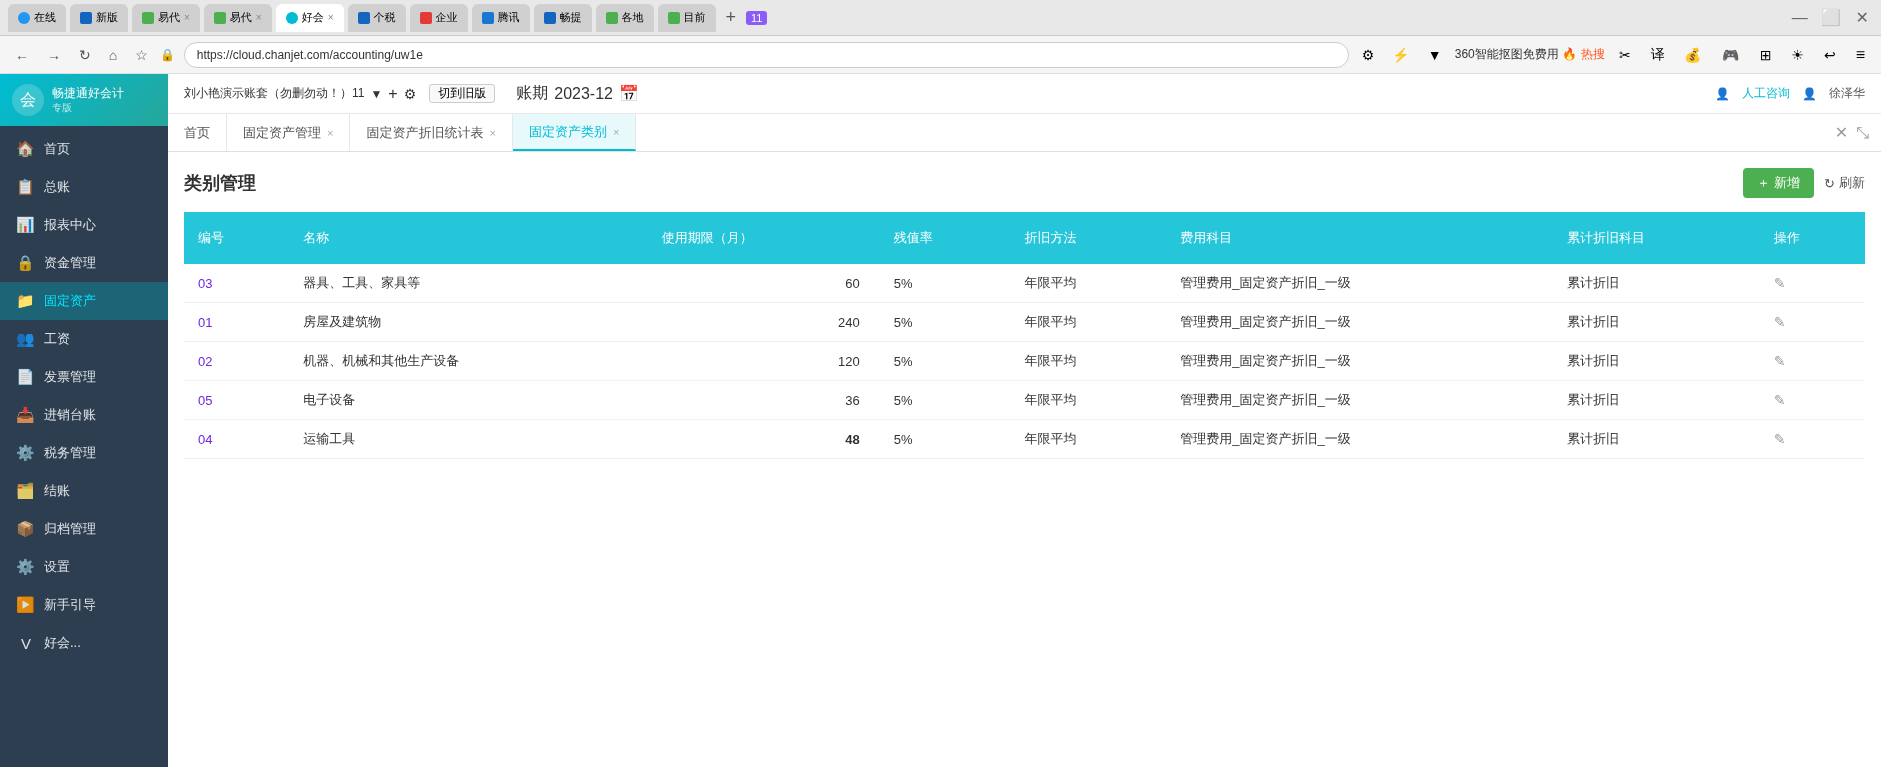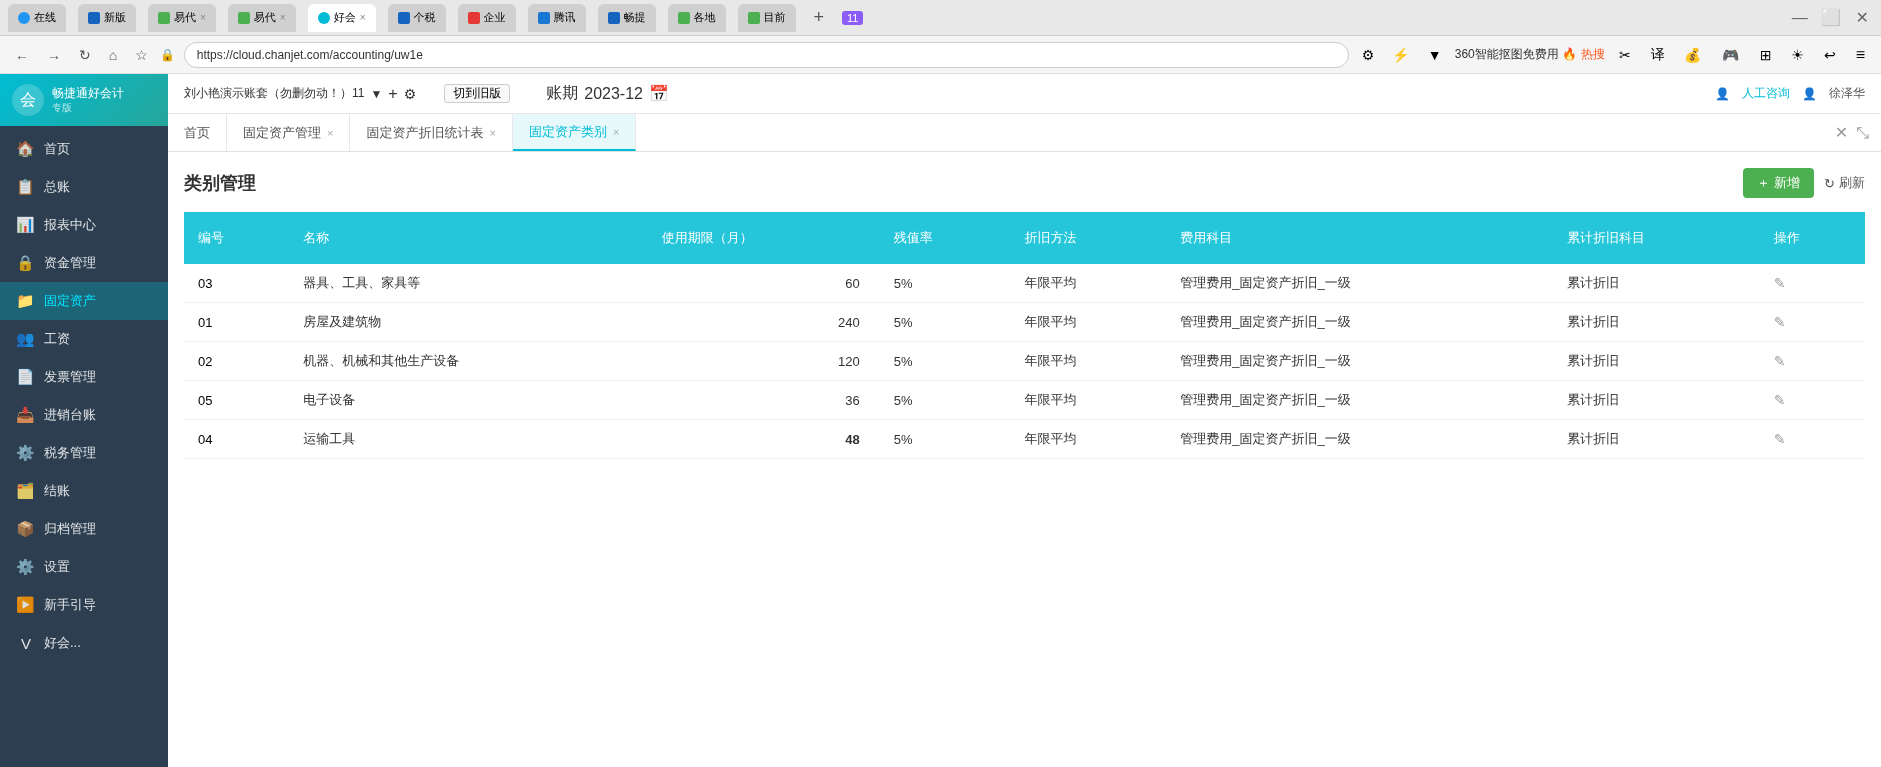--- a/index.html
+++ b/index.html
@@ -11,21 +11,21 @@
       height: 36px;
       display: flex;
       align-items: center;
       padding: 0 8px;
       gap: 6px;
       border-bottom: 1px solid #ccc;
     }
     .browser-tabs {
       display: flex;
       align-items: center;
-      gap: 12px;
+      gap: 4px;
       flex: 1;
       overflow: hidden;
     }
     .browser-tab {
       background: #d0d0d0;
       border-radius: 6px 6px 0 0;
       padding: 4px 10px;
       font-size: 11px;
       display: flex;
       align-items: center;
@@ -154,21 +154,21 @@
     }
 
     
     .top-bar {
       background: #fff;
       height: 40px;
       display: flex;
       align-items: center;
       padding: 0 16px;
       border-bottom: 1px solid #e8e8e8;
-      gap: 28px;
+      gap: 13px;
     }
     .user-info {
       display: flex;
       align-items: center;
       gap: 6px;
       font-size: 12px;
       color: #333;
     }
     .period-info {
       display: flex;
@@ -295,21 +295,21 @@
     }
     .data-table tbody tr {
       border-bottom: 1px solid #f0f0f0;
       background: #fff;
     }
     .data-table tbody td {
       padding: 10px 14px;
       color: #333;
     }
     .code-link {
-      color: #000000;
+      color: #6d28d9;
       cursor: pointer;
       text-decoration: none;
     }
     .edit-icon {
       color: #999;
       cursor: pointer;
       font-size: 14px;
     }
 
     

